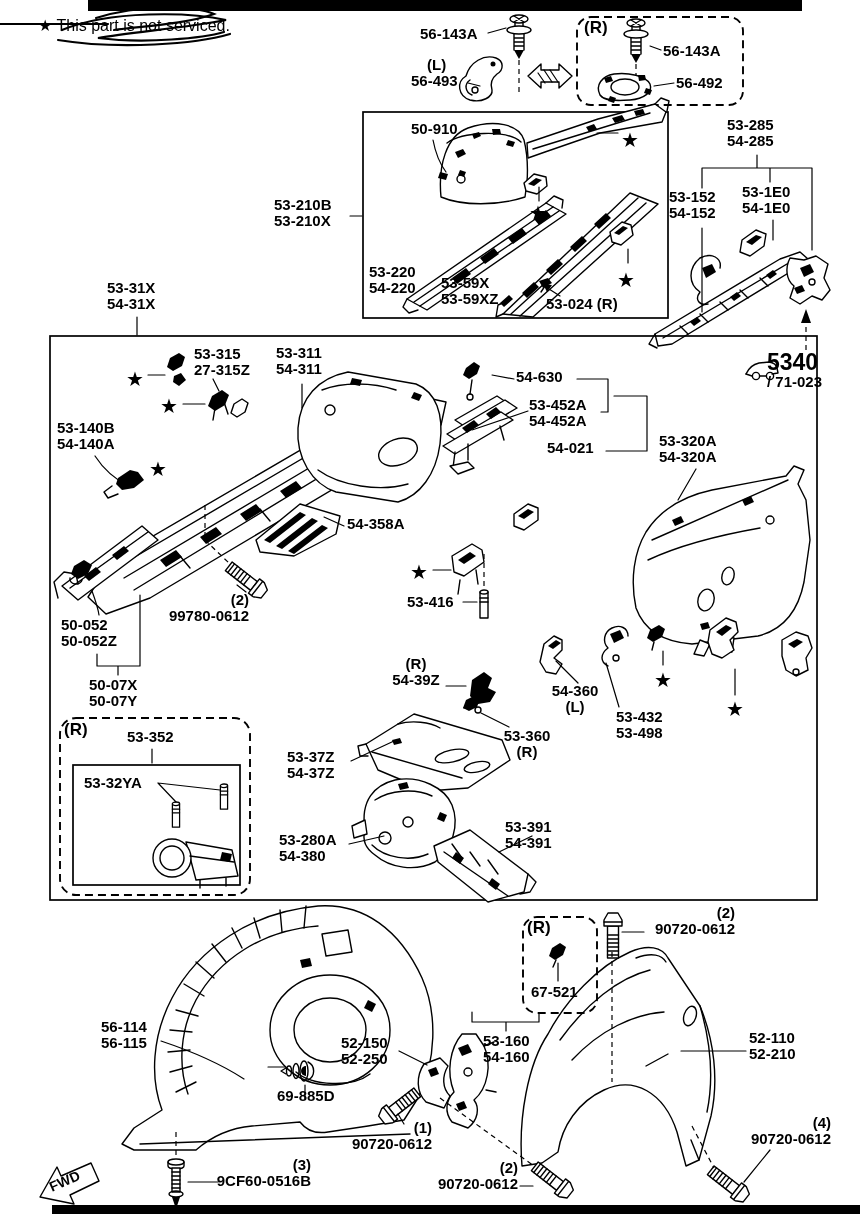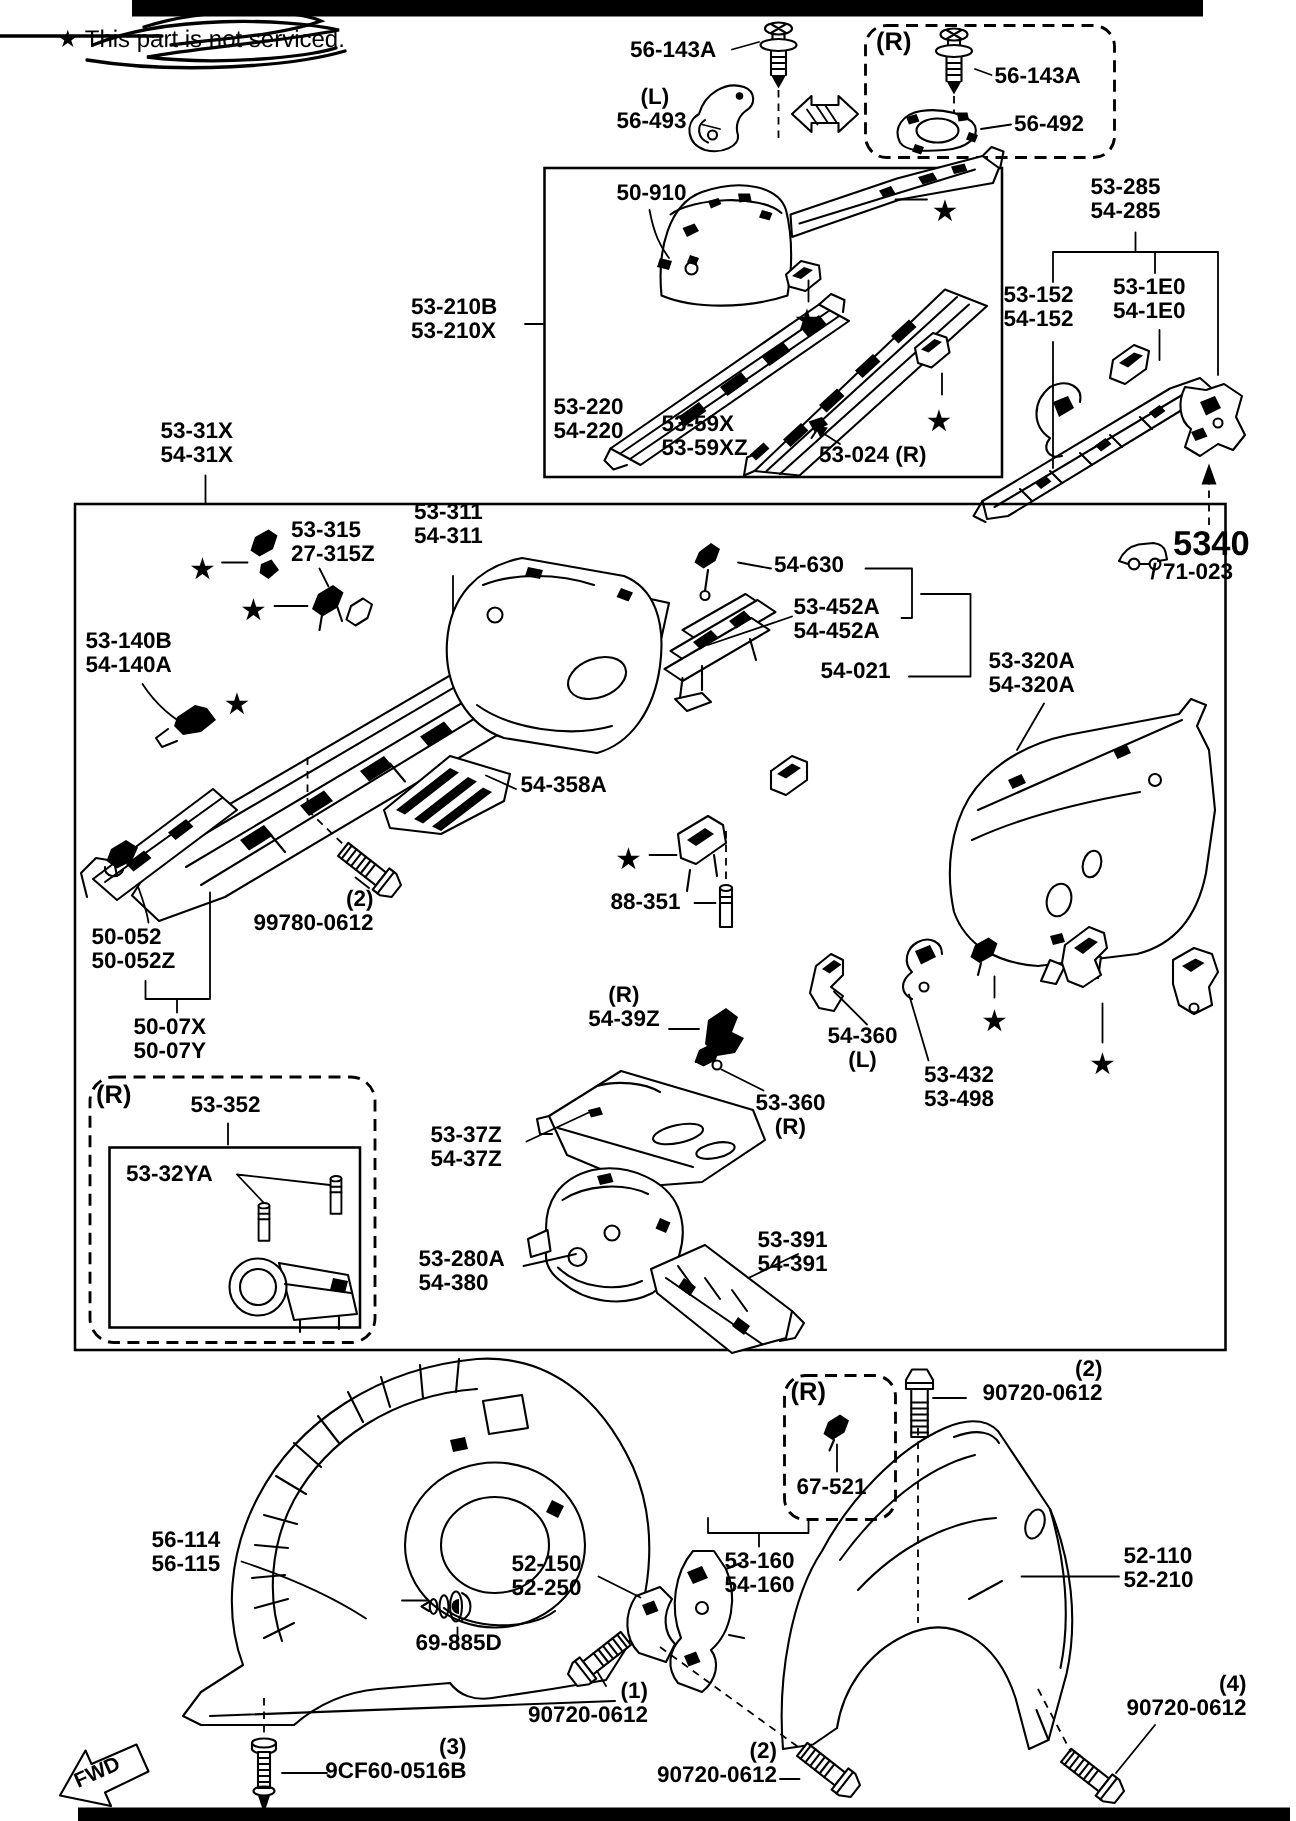--- a/index.html
+++ b/index.html
@@ -8,21 +8,21 @@
   .art{position:absolute;left:0;top:0}
   .lbl{position:absolute;font-size:15px;font-weight:700;line-height:16px;white-space:nowrap}
   .lbl span{display:block}
   .rablk{text-align:right}
   .ctrblk{text-align:center}
   .inl span{display:inline}
   .note{font-size:16px;font-weight:400}
   .nstar{font-family:"DejaVu Sans",sans-serif;font-weight:400}
   .paren{font-size:17px}
   .big{font-size:23px;line-height:23px}
-  .idt{margin-left:15px}
+  .idt{}
   
   .s{fill:none;stroke:#000;stroke-width:1.4;stroke-linejoin:round;stroke-linecap:round}
   .sw{fill:#fff;stroke:#000;stroke-width:1.4;stroke-linejoin:round}
   .k{fill:#000;stroke:none}
   .ldr{fill:none;stroke:#000;stroke-width:1.2;stroke-linecap:round}
   .dsh{fill:none;stroke:#000;stroke-width:1.2;stroke-dasharray:5 4}
   .box{fill:none;stroke:#000;stroke-width:1.7}
   .dbox{fill:none;stroke:#000;stroke-width:1.9;stroke-dasharray:8 5}
   .scr{fill:none;stroke:#000;stroke-width:2.2;stroke-linecap:round}
   .star{font:20px "DejaVu Sans",sans-serif;fill:#000}
@@ -463,21 +463,21 @@
 </div>
 
 <div class="lbl" style="left:107px;top:280px">
   <span>53-31X</span>
   <span>54-31X</span>
 </div>
 <div class="lbl" style="left:194px;top:346px">
   <span>53-315</span>
   <span>27-315Z</span>
 </div>
-<div class="lbl" style="left:276px;top:334px">
+<div class="lbl" style="left:276px;top:345px">
   <span>53-311</span>
   <span>54-311</span>
 </div>
 <div class="lbl" style="left:57px;top:420px">
   <span>53-140B</span>
   <span>54-140A</span>
 </div>
 <div class="lbl" style="left:516px;top:369px">
       <span>54-630</span>
     </div>
@@ -501,21 +501,21 @@
 </div>
 <div class="lbl" style="left:61px;top:617px">
   <span>50-052</span>
   <span>50-052Z</span>
 </div>
 <div class="lbl" style="left:89px;top:677px">
   <span>50-07X</span>
   <span>50-07Y</span>
 </div>
 <div class="lbl" style="left:407px;top:594px">
-      <span>88-351</span>
+      <span>53-416</span>
     </div>
 <div class="lbl ctrblk" style="left:386px;top:656px;width:60px">
   <span>(R)</span>
   <span>54-39Z</span>
 </div>
 <div class="lbl ctrblk" style="left:545px;top:683px;width:60px">
   <span>54-360</span>
   <span>(L)</span>
 </div>
 <div class="lbl" style="left:616px;top:709px">

